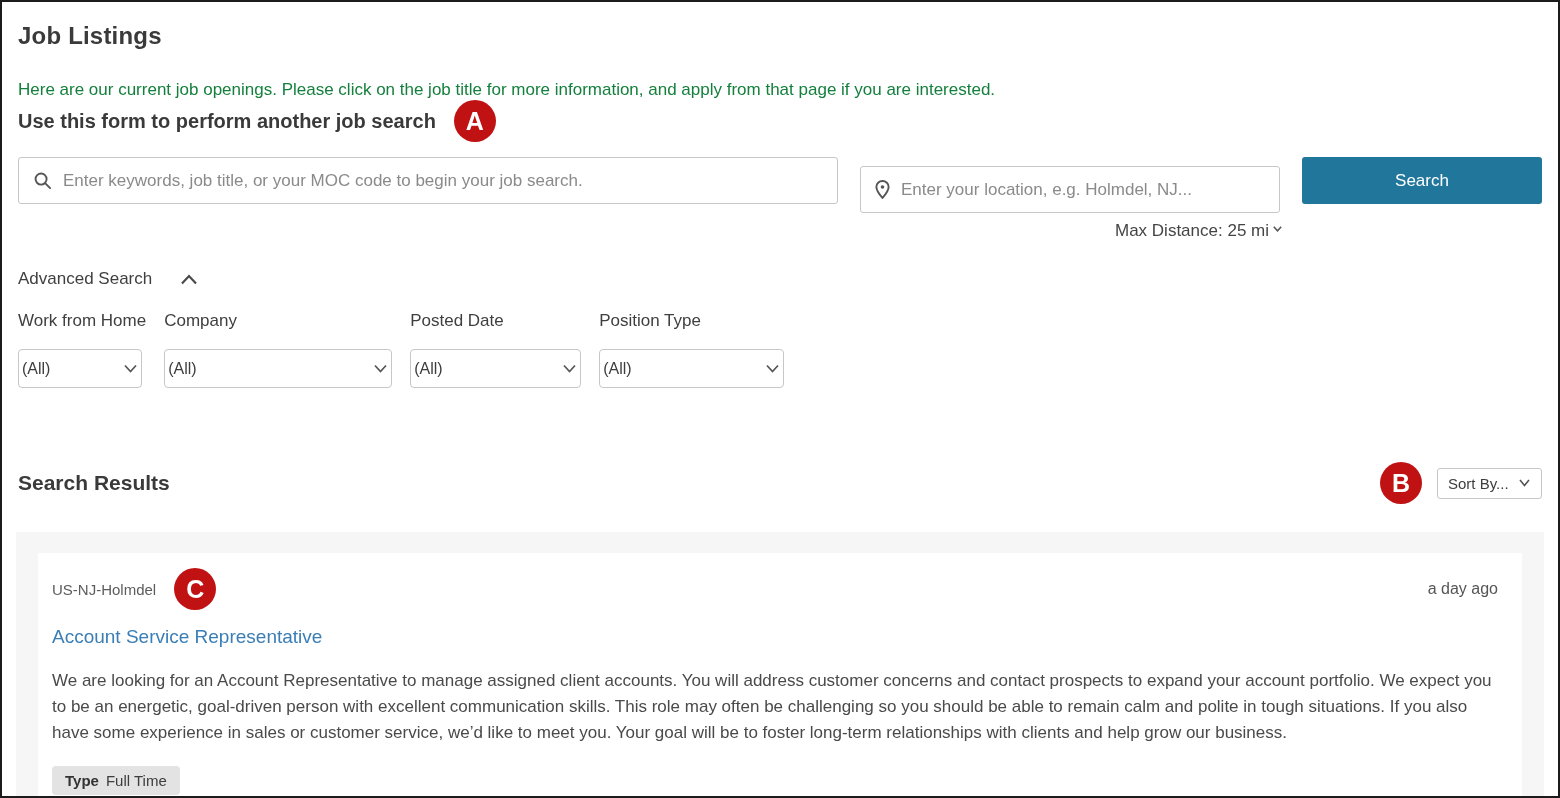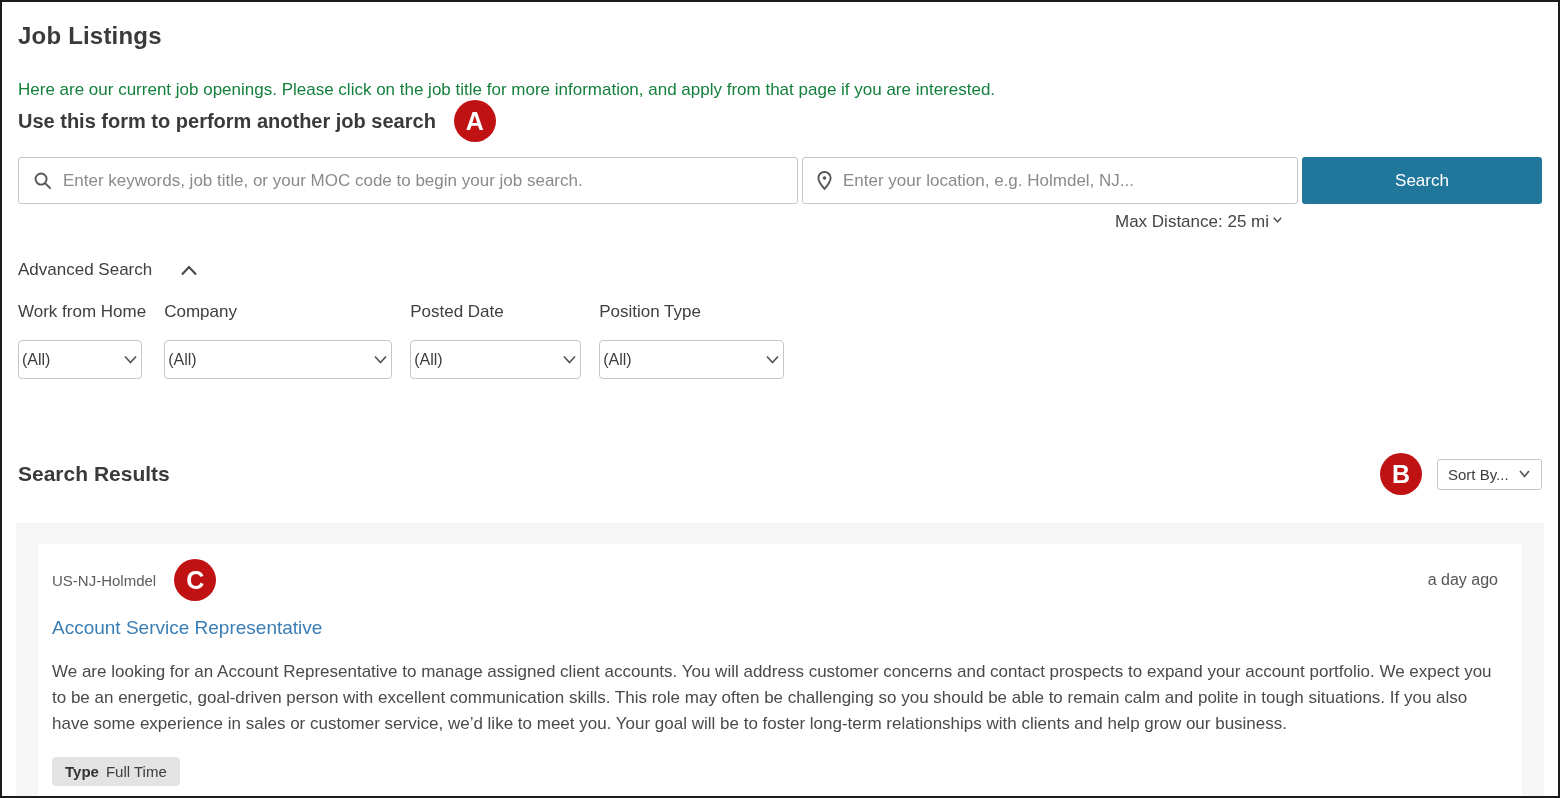--- a/index.html
+++ b/index.html
@@ -49,34 +49,34 @@
     display: inline-flex;
     align-items: center;
     justify-content: center;
     flex: 0 0 auto;
   }
   .form-heading-row .ann-badge { margin-left: 18px; }
   
   .search-row {
     margin-top: 15px;
     display: flex;
-    gap: 4px;
+    gap: 22px;
   }
   .input-wrap {
     height: 47px;
     border: 1px solid #c7c7c7;
     border-radius: 3px;
     background: #fff;
     display: flex;
     align-items: center;
     padding: 0 14px;
     gap: 11px;
   }
   .input-wrap.keyword { flex: 1; }
-  .input-wrap.location { width: 496px; }
+  .input-wrap.location { width: 420px; margin-top: 9px; }
   .input-wrap input {
     border: none;
     outline: none;
     flex: 1;
     font-family: inherit;
     font-size: 17px;
     color: #4a4a4a;
     background: transparent;
   }
   .input-wrap input::placeholder { color: #8a8a8a; opacity: 1; }

